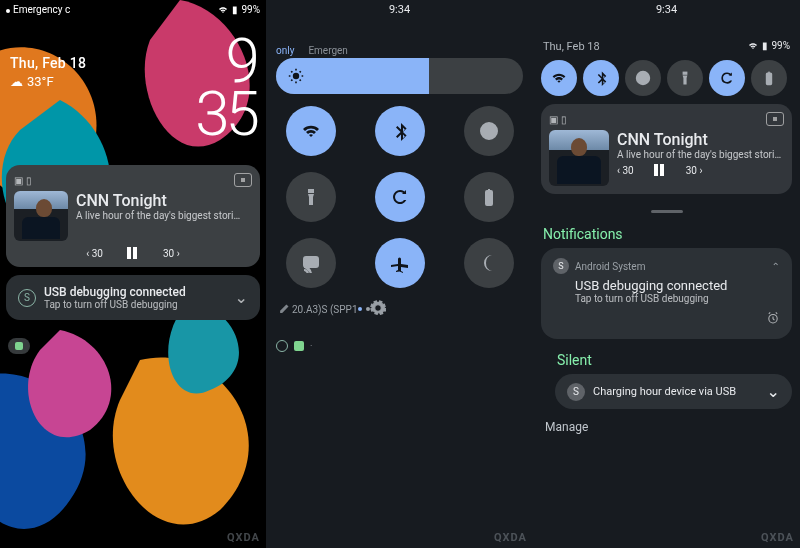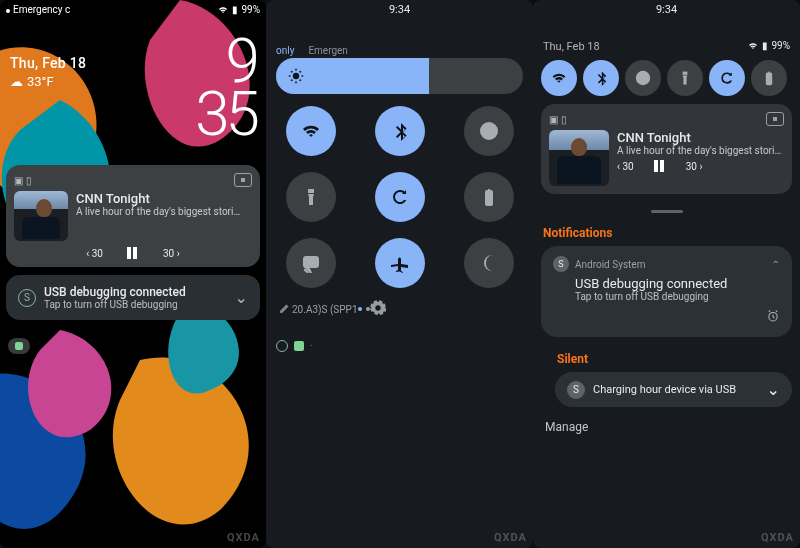--- a/index.html
+++ b/index.html
@@ -1,18 +1,18 @@
 <!DOCTYPE html>
 <html><head>
 <meta charset="utf-8">
 <style>
   * { box-sizing: border-box; margin: 0; padding: 0; }
   body { width: 800px; height: 548px; background: #0a0d12; font-family: Roboto, "Segoe UI", Arial, sans-serif; color: #e8eaed; overflow: hidden; display: flex; }
   
-  .panel { position: relative; height: 100%; overflow: hidden; border-radius: 8px; }
+  .panel { position: relative; height: 100%; overflow: hidden; }
   .p1 { width: 266px; }
   .p2 { width: 267px; }
   .p3 { width: 267px; }
 
   
   .wallpaper { position:absolute; inset:0; background:#000; }
   .wallpaper svg { position:absolute; inset:0; }
   .p1 .status-row { position:absolute; top:4px; left:6px; right:6px; display:flex; justify-content:space-between; font-size:10px; color:#fff; z-index:5;}
   .p1 .status-row .dot{display:inline-block;width:4px;height:4px;border-radius:50%;background:#fff;margin-right:3px;}
   .p1 .sr-right{display:flex;align-items:center;gap:4px;}
@@ -24,21 +24,21 @@
   .p1 .clock .c2{font-size:62px;letter-spacing:-4px;}
   .p1 .notif-area{position:absolute;top:165px;left:6px;right:6px;z-index:5;}
   .media-card{background:#3c4043;border-radius:14px;padding:8px;color:#e8eaed;}
   .media-card .mc-top{display:flex;justify-content:space-between;align-items:center;font-size:10px;opacity:.7;margin-bottom:4px;}
   .mc-top .castbox{width:18px;height:14px;border:1.5px solid #ccc;border-radius:3px;display:flex;align-items:center;justify-content:center;}
   .media-card .mc-body{display:flex;gap:8px;}
   .thumb{width:54px;height:50px;border-radius:6px;background:linear-gradient(180deg,#9fb8d6 0%,#6e8aa8 35%,#1b1f24 35%,#1b1f24 100%);position:relative;flex-shrink:0;}
   .thumb .head{position:absolute;left:22px;top:8px;width:16px;height:18px;border-radius:50% 50% 45% 45%;background:#6b4a34;}
   .thumb .body{position:absolute;left:8px;top:26px;right:8px;bottom:2px;background:#0b1522;border-radius:6px 6px 0 0;}
   .mc-meta{flex:1;min-width:0;}
-  .mc-title{font-size:13px;font-weight:500;white-space:nowrap;overflow:hidden;text-overflow:ellipsis;}
+  .mc-title{font-size:16px;font-weight:500;white-space:nowrap;overflow:hidden;text-overflow:ellipsis;}
   .mc-sub{font-size:10px;opacity:.8;white-space:nowrap;overflow:hidden;text-overflow:ellipsis;}
   .mc-ctrl{display:flex;align-items:center;gap:24px;justify-content:center;margin-top:6px;font-size:10px;}
   .mc-ctrl .pp{width:12px;height:12px;display:flex;gap:2px;}
   .mc-ctrl .pp span{width:4px;background:#fff;}
   .notif-card{background:#2a2f33;border-radius:14px;padding:10px 12px;margin-top:8px;display:flex;align-items:center;gap:8px;}
   .notif-card .nicon{width:18px;height:18px;border-radius:50%;border:1.5px solid #8ab4a6;display:flex;align-items:center;justify-content:center;font-size:10px;color:#8ab4a6;flex-shrink:0;}
   .notif-card .nbody{flex:1;min-width:0;}
   .notif-card .nt{font-size:12px;font-weight:500;}
   .notif-card .ns{font-size:10px;opacity:.75;}
   .notif-card .chev{opacity:.7;}
@@ -73,21 +73,21 @@
   .p3 .sr-center{position:absolute;top:3px;left:0;right:0;text-align:center;font-size:11px;}
   .p3 .date{position:absolute;top:40px;left:10px;font-size:11px;color:#b0b6bc;}
   .p3 .bat{position:absolute;top:40px;right:10px;font-size:10px;display:flex;align-items:center;gap:4px;}
   .qs-row{position:absolute;top:60px;left:8px;right:8px;display:flex;gap:6px;}
   .qs-row .tile{width:36px;height:36px;}
   .qs-row .tile svg{width:16px;height:16px;}
   .p3 .media-wrap{position:absolute;top:104px;left:8px;right:8px;}
   .p3 .media-card{background:#32363b;}
   .p3 .media-card .thumb{width:60px;height:56px;}
   .drag-handle{position:absolute;top:210px;left:50%;transform:translateX(-50%);width:32px;height:3px;border-radius:2px;background:#5f6368;}
-  .sect-label{font-size:12px;color:#f97316;margin:0 0 6px 2px;font-weight:bold;}
+  .sect-label{font-size:14px;color:#86efac;margin:0 0 6px 2px;}
   .p3 .notif-sect{position:absolute;top:226px;left:8px;right:8px;}
   .sys-card{background:#2c3136;border-radius:16px;padding:10px 12px;}
   .sys-card .sc-head{display:flex;align-items:center;gap:6px;font-size:10px;color:#9aa0a6;}
   .sys-card .sc-head .nicon{width:16px;height:16px;border-radius:50%;background:#5f6368;display:flex;align-items:center;justify-content:center;color:#e8eaed;font-size:9px;}
   .sys-card .sc-title{font-size:13px;margin-top:4px;margin-left:22px;}
   .sys-card .sc-sub{font-size:10px;opacity:.75;margin-left:22px;}
   .sys-card .alarm{display:block;text-align:right;margin-top:6px;opacity:.7;}
   .p3 .silent-sect{position:absolute;top:352px;left:22px;right:8px;}
   .silent-card{background:#2c3136;border-radius:20px;padding:8px 12px;margin-top:4px;display:flex;align-items:center;gap:8px;}
   .silent-card .nicon{width:18px;height:18px;border-radius:50%;background:#5f6368;display:flex;align-items:center;justify-content:center;font-size:10px;}

